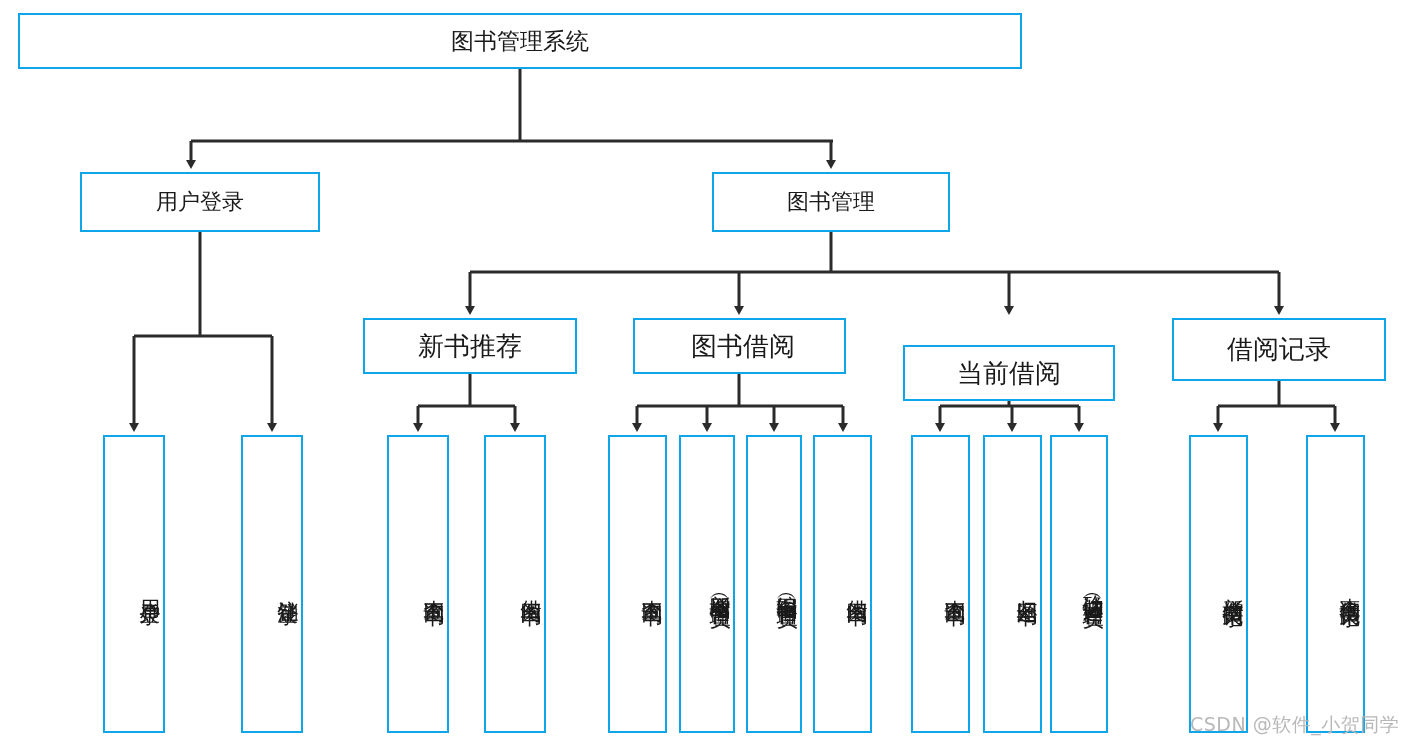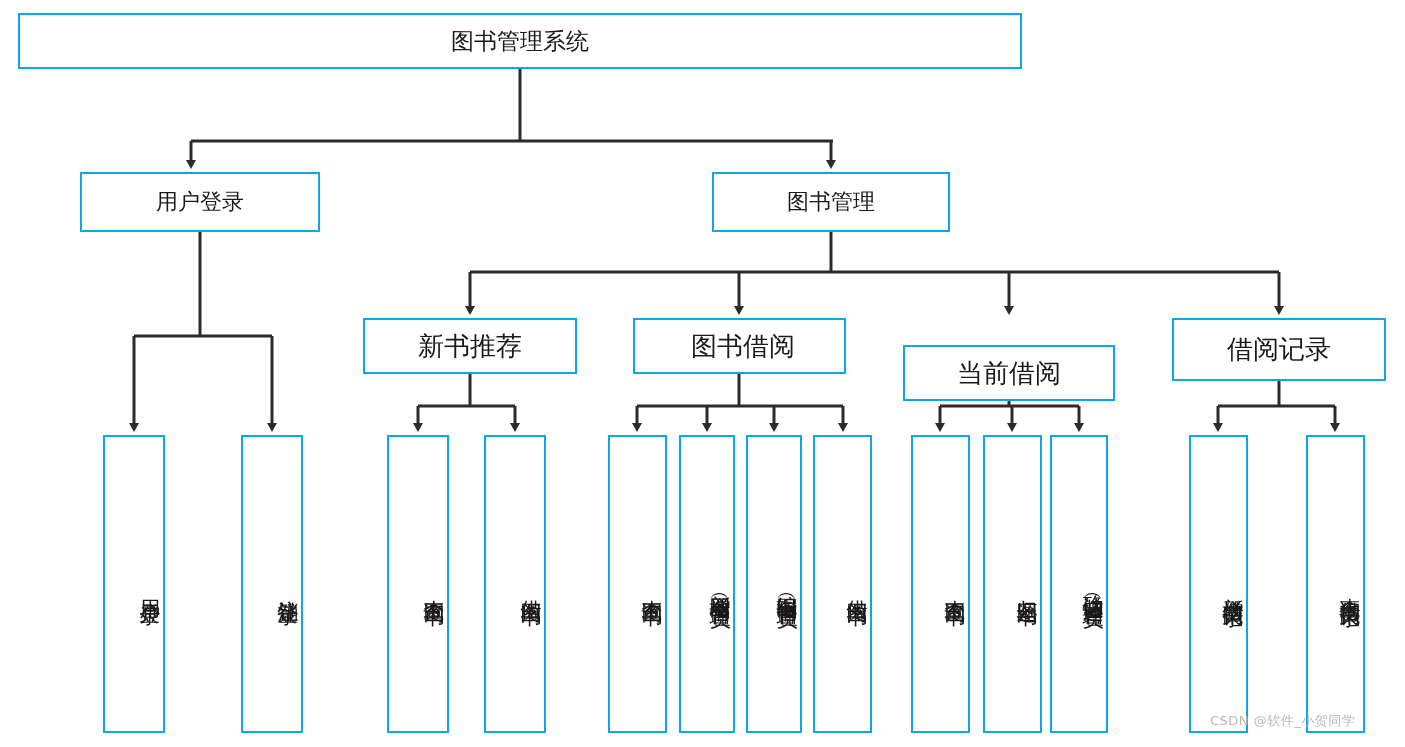--- a/index.html
+++ b/index.html
@@ -56,26 +56,25 @@
     align-items: flex-start;
     justify-content: center;
     padding-top: 6px;
     letter-spacing: 2px;
   }
   .node.leaf .label {
     display: block;
   }
   .watermark {
     position: absolute;
-    font-size: 13px;
+    font-size: 19px;
     color: #b8b8b8;
     white-space: nowrap;
     letter-spacing: 0.5px;
     user-select: none;
-    margin-left: 20px;
   }
 </style>
 </head>
 <body>
 
 <div id="canvas">
 
   <svg id="wires" width="1405" height="747" viewBox="0 0 1405 747" xmlns="http://www.w3.org/2000/svg">
     <defs>
       <marker id="arrow" markerWidth="9" markerHeight="10" refX="1" refY="5" orient="auto" markerUnits="userSpaceOnUse">

